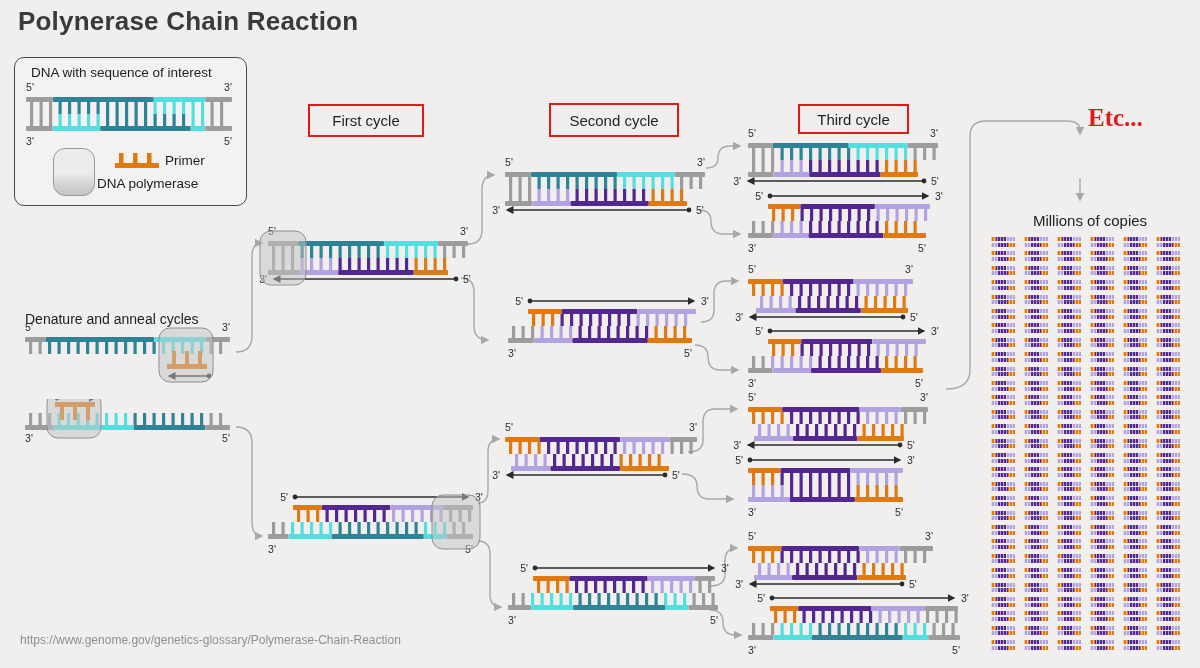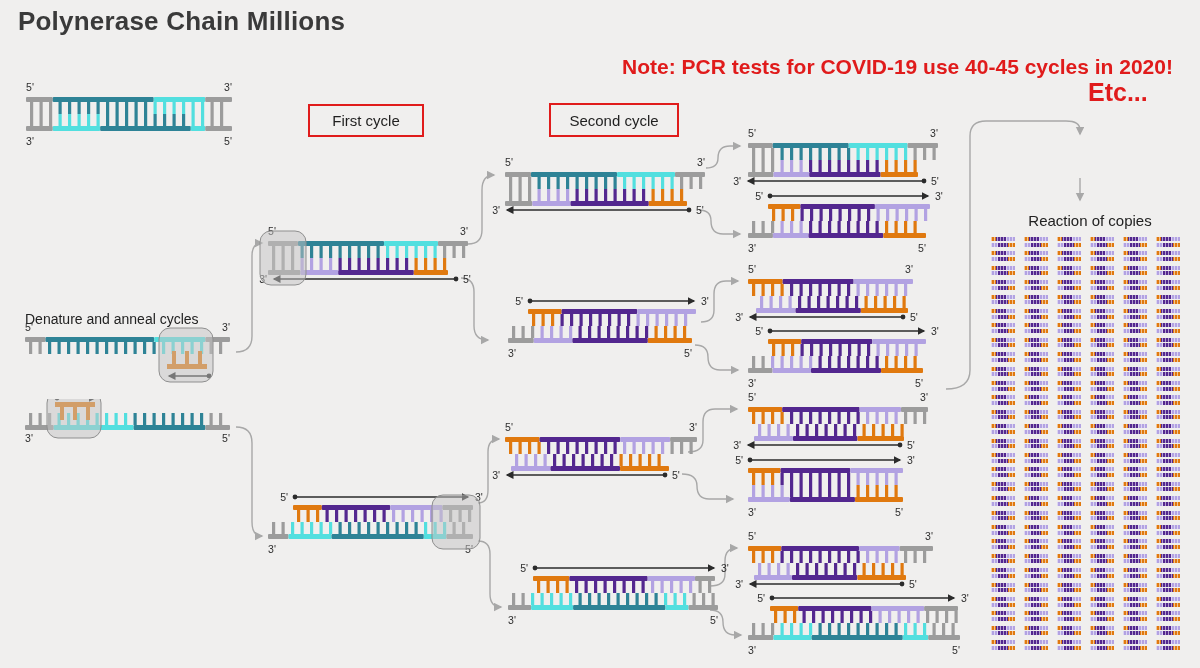--- a/index.html
+++ b/index.html
@@ -50,34 +50,48 @@
       <path d="M695,345 Q708,345 708,357 Q708,370 720,370 L738,370" marker-end="url(#ah-g)"></path>
       <path d="M688,452 Q703,452 703,440 L703,422 Q703,409 715,409 L737,409" marker-end="url(#ah-g)"></path>
       <path d="M682,474 Q697,474 697,486 Q697,499 709,499 L733,499" marker-end="url(#ah-g)"></path>
       <path d="M710,586 Q725,586 725,574 L725,561 Q725,548 737,548" marker-end="url(#ah-g)"></path>
       <path d="M710,610 Q723,610 723,622 Q723,635 735,635 L741,635" marker-end="url(#ah-g)"></path>
       <path d="M946,389 Q970,389 970,370 L970,136 Q970,121 986,121 L1066,121 Q1080,121 1080,130 L1080,134" marker-end="url(#ah-g)"></path>
       <path d="M1080,178 L1080,200" marker-end="url(#ah-g)"></path>
     </g>
   </svg>
 
-  <div class="abs title" style="left:18px;top:6px;">Polynerase Chain Millions</div>
+  <div class="abs title" style="left:18px;top:6px;">Polynerase Chain Reaction</div>
 
-  <div class="abs note" style="left:600px;top:55px;width:595px;">Note: PCR tests for COVID-19 use 40-45 cycles in 2020!</div>
 
+  <div class="abs legend-box" style="left:14px;top:57px;width:231px;height:147px;">
+    <div class="abs legend-heading" style="left:16px;top:7px;">DNA with sequence of interest</div>
+    <div class="abs poly-icon" style="left:38px;top:90px;width:40px;height:46px;"></div>
+    <svg class="abs" style="left:98px;top:93px;" width="48" height="18">
+      <rect x="2" y="12" width="44" height="5" fill="#e0790f"></rect>
+      <rect x="6" y="2" width="4.5" height="11" fill="#e0790f"></rect>
+      <rect x="20" y="2" width="4.5" height="11" fill="#e0790f"></rect>
+      <rect x="34" y="2" width="4.5" height="11" fill="#e0790f"></rect>
+    </svg>
+    <div class="abs legend-heading" style="left:150px;top:95px;">Primer</div>
+    <div class="abs legend-heading" style="left:82px;top:118px;">DNA polymerase</div>
+  </div>
 
   <div class="abs small-label" style="left:25px;top:311px;">Denature and anneal cycles</div>
   <div class="abs redbox" style="left:308px;top:104px;width:112px;height:29px;">
     <span>First cycle</span>
   </div>
   <div class="abs redbox" style="left:549px;top:103px;width:126px;height:30px;">
     <span>Second cycle</span>
   </div>
-  <div class="abs etc" style="left:1088px;top:78px;">Etc...</div>
-  <div class="abs plain-label" style="left:1014px;top:212px;width:152px;text-align:center;">Reaction of copies</div>
+  <div class="abs redbox" style="left:798px;top:104px;width:107px;height:26px;">
+    <span>Third cycle</span>
+  </div>
+  <div class="abs etc" style="left:1088px;top:104px;font-family:Liberation Serif, serif;">Etc...</div>
+  <div class="abs plain-label" style="left:1014px;top:212px;width:152px;text-align:center;">Millions of copies</div>
 
   <div id="molecules">
       <svg width="280" height="100" style="position: absolute; left: 2px; top: 71px;">
         <rect x="24" y="26" width="26.78" height="5" fill="#9c9c9c" rx="1"></rect>
         <rect x="50.78" y="26" width="100.94" height="5" fill="#2e8396" rx="1"></rect>
         <rect x="151.72" y="26" width="51.5" height="5" fill="#52dfdf" rx="1"></rect>
         <rect x="203.22" y="26" width="26.78" height="5" fill="#9c9c9c" rx="1"></rect>
         <rect x="28" y="31" width="3.2" height="12" fill="#9c9c9c"></rect>
         <rect x="37.5" y="31" width="3.2" height="12" fill="#9c9c9c"></rect>
         <rect x="47" y="31" width="3.2" height="12" fill="#9c9c9c"></rect>
@@ -1632,13 +1646,14 @@
       <div class="copy" style="left: 1123px; top: 640.2px;">
         <div style="background: repeating-linear-gradient(90deg, rgba(255, 255, 255, 0.55) 0px, rgba(255, 255, 255, 0.55) 1px, transparent 1px, transparent 3px), linear-gradient(90deg, rgb(224, 121, 15) 0px, rgb(224, 121, 15) 22%, rgb(83, 39, 143) 22%, rgb(83, 39, 143) 62%, rgb(178, 162, 226) 62%, rgb(178, 162, 226) 100%);"></div>
         <div style="background: repeating-linear-gradient(90deg, rgba(255, 255, 255, 0.55) 0px, rgba(255, 255, 255, 0.55) 1px, transparent 1px, transparent 3px), linear-gradient(90deg, rgb(178, 162, 226) 0px, rgb(178, 162, 226) 30%, rgb(83, 39, 143) 30%, rgb(83, 39, 143) 72%, rgb(224, 121, 15) 72%, rgb(224, 121, 15) 100%);"></div>
       </div>
       <div class="copy" style="left: 1156px; top: 640.2px;">
         <div style="background: repeating-linear-gradient(90deg, rgba(255, 255, 255, 0.55) 0px, rgba(255, 255, 255, 0.55) 1px, transparent 1px, transparent 3px), linear-gradient(90deg, rgb(224, 121, 15) 0px, rgb(224, 121, 15) 22%, rgb(83, 39, 143) 22%, rgb(83, 39, 143) 62%, rgb(178, 162, 226) 62%, rgb(178, 162, 226) 100%);"></div>
         <div style="background: repeating-linear-gradient(90deg, rgba(255, 255, 255, 0.55) 0px, rgba(255, 255, 255, 0.55) 1px, transparent 1px, transparent 3px), linear-gradient(90deg, rgb(178, 162, 226) 0px, rgb(178, 162, 226) 30%, rgb(83, 39, 143) 30%, rgb(83, 39, 143) 72%, rgb(224, 121, 15) 72%, rgb(224, 121, 15) 100%);"></div>
       </div>
     </div>
 
+  <div class="abs footer" style="left:20px;top:633px;">https://www.genome.gov/genetics-glossary/Polymerase-Chain-Reaction</div>
 </div>
 
 </body></html>

